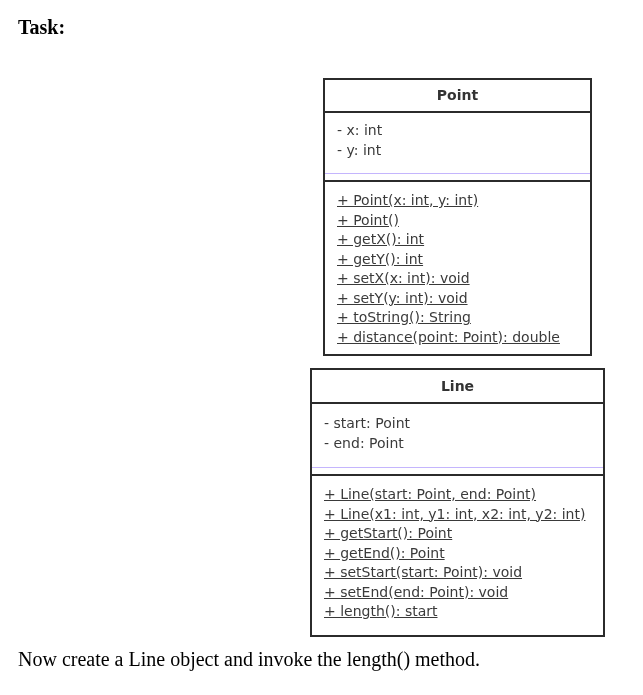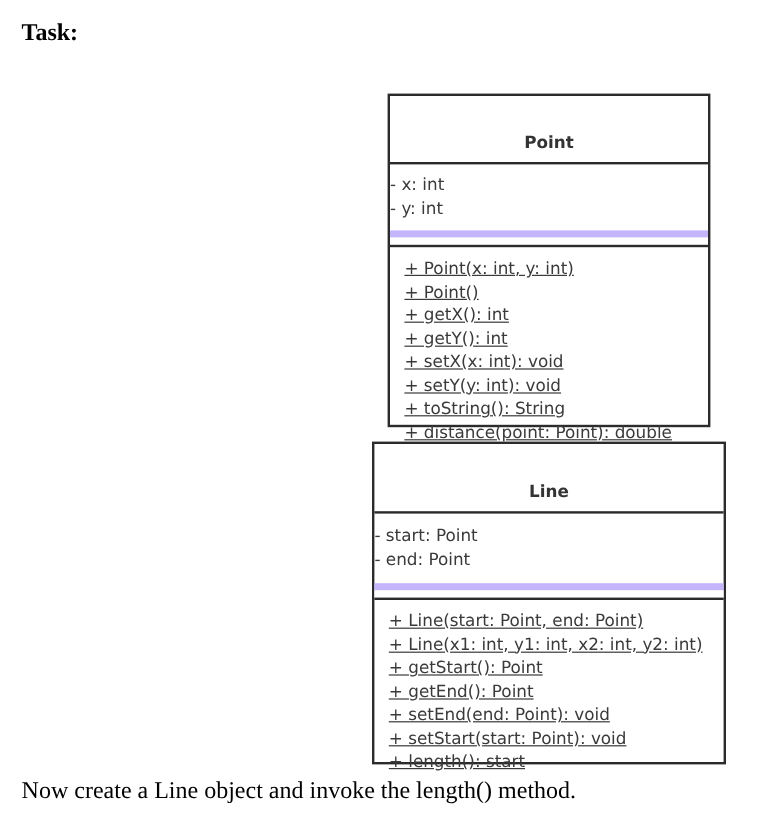--- a/index.html
+++ b/index.html
@@ -49,30 +49,29 @@
   }
   .point-box { left: 323px; top: 78px;  width: 269px; height: 278px; }
   .line-box  { left: 310px; top: 368px; width: 295px; height: 269px; }
 
   .uml-title {
     flex: 0 0 auto;
     text-align: center;
     font-weight: bold;
     border-bottom: 2px solid #2b2b2b;
     color: #333333;
-    margin-top: 24px;
   }
   .point-box .uml-title { height: 31px; line-height: 31px; }
   .line-box  .uml-title { height: 32px; line-height: 32px; }
 
   .uml-attrs {
     flex: 0 0 auto;
     box-sizing: border-box;
-    border-bottom: 6px solid #c4b5fd;
-    padding: 8px 12px 0 0;
+    border-bottom: 1px solid #c4b5fd;
+    padding: 8px 12px 0 12px;
   }
   .point-box .uml-attrs { height: 61px; }
   .line-box  .uml-attrs { height: 64px; padding-top: 10px; }
 
   .uml-gap { flex: 0 0 6px; background: #ffffff; }
 
   .uml-methods {
     flex: 1 1 auto;
     box-sizing: border-box;
     border-top: 2px solid #2b2b2b;
@@ -116,19 +115,19 @@
   <div class="uml-attrs">
     <div class="member">- start: Point</div>
     <div class="member">- end: Point</div>
   </div>
   <div class="uml-gap"></div>
   <div class="uml-methods">
     <div class="member">+ Line(start: Point, end: Point)</div>
     <div class="member">+ Line(x1: int, y1: int, x2: int, y2: int)</div>
     <div class="member">+ getStart(): Point</div>
     <div class="member">+ getEnd(): Point</div>
+    <div class="member">+ setStart(start: Point): void</div>
     <div class="member">+ setEnd(end: Point): void</div>
-    <div class="member">+ setStart(start: Point): void</div>
     <div class="member">+ length(): start</div>
   </div>
 </div>
 
 <div class="doc-footer">Now create a Line object and invoke the length() method.</div>
 
 </body></html>

